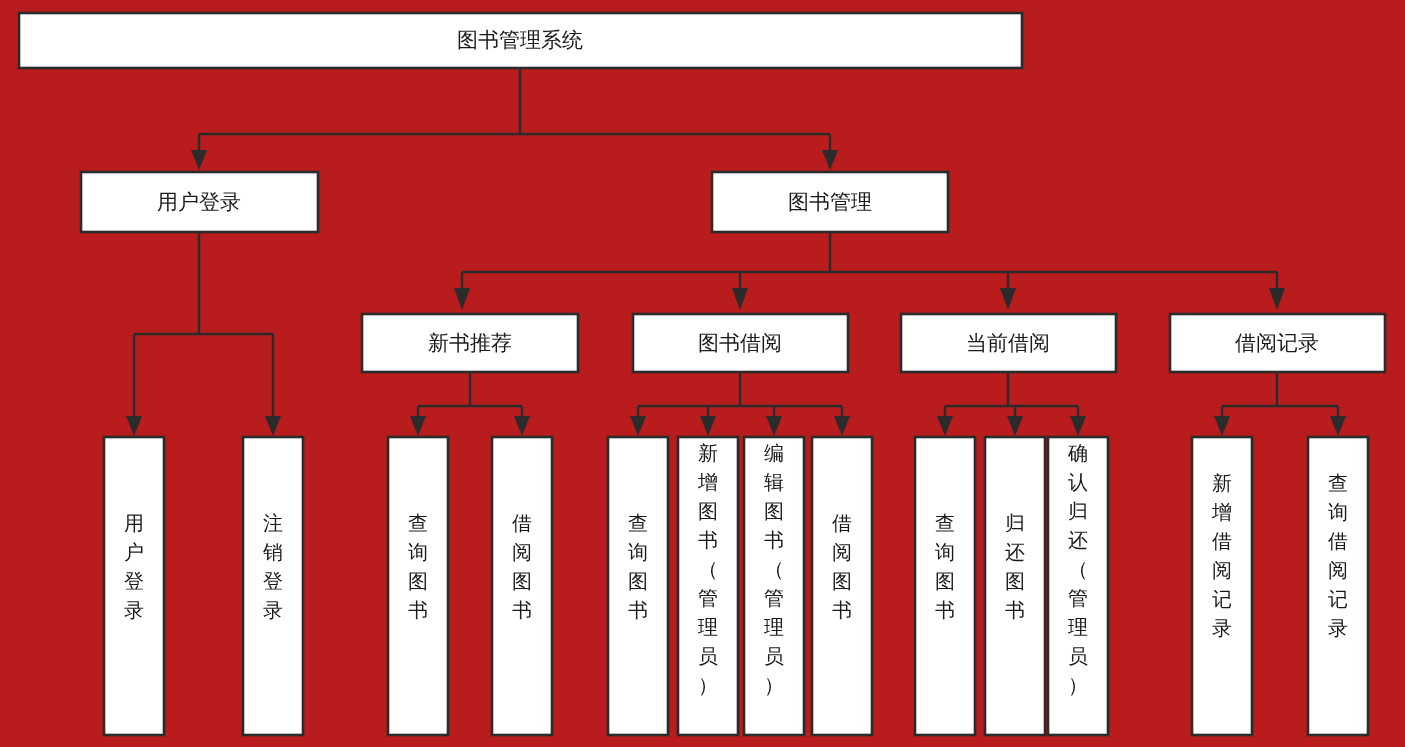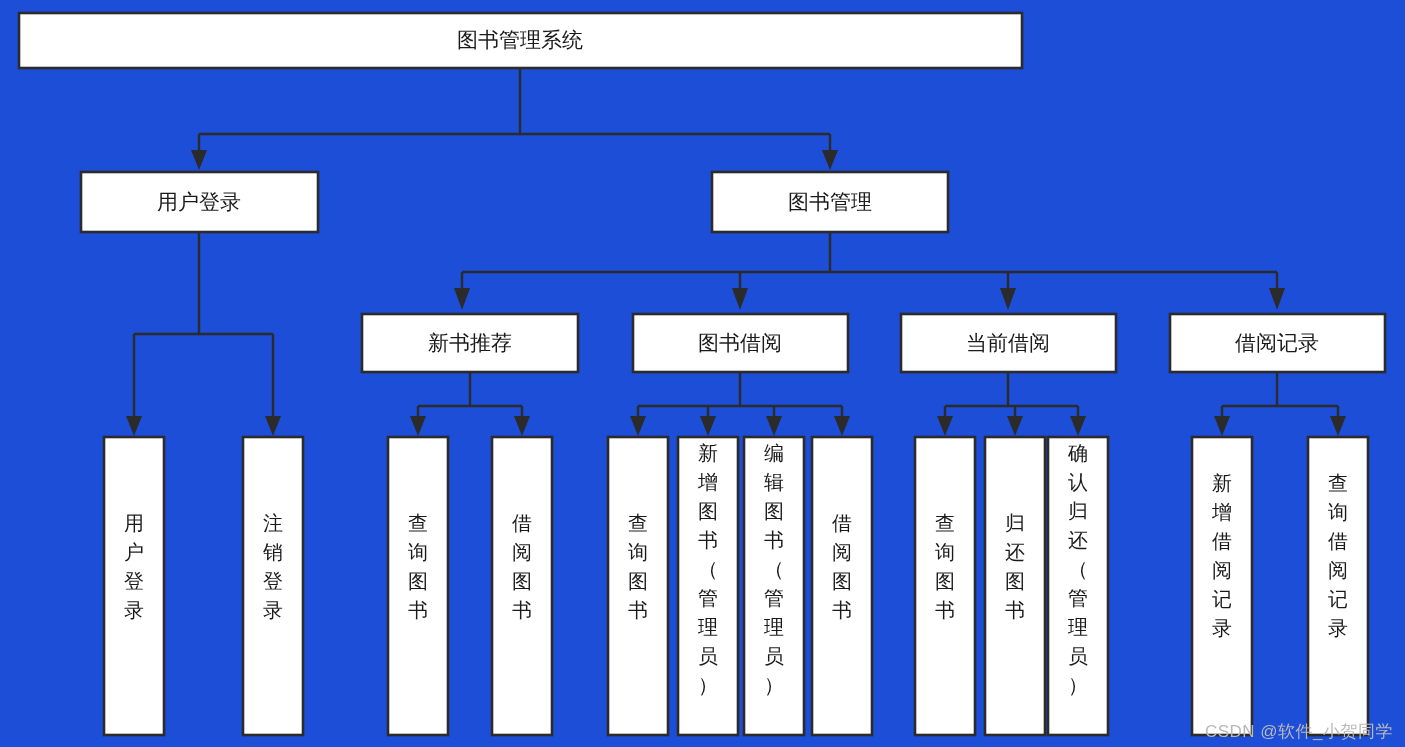--- a/index.html
+++ b/index.html
@@ -7,21 +7,21 @@
     padding: 0;
     background: #ffffff;
   }
   body {
     font-family: "Liberation Sans", "DejaVu Sans", sans-serif;
   }
   #diagram-root {
     position: relative;
     width: 1405px;
     height: 747px;
-    background: #1d4ed8;
+    background: #b91c1c;
     overflow: hidden;
   }
   svg.flowchart {
     position: absolute;
     top: 0;
     left: 0;
     width: 1405px;
     height: 747px;
   }
   .node-rect {
@@ -228,14 +228,13 @@
       <text class="node-label-v" x="1222" y="490"><tspan x="1222" dy="0">新</tspan><tspan x="1222" dy="29">增</tspan><tspan x="1222" dy="29">借</tspan><tspan x="1222" dy="29">阅</tspan><tspan x="1222" dy="29">记</tspan><tspan x="1222" dy="29">录</tspan></text>
     </g>
 
     <g>
       <rect class="node-rect" x="1308" y="437" width="60" height="298"></rect>
       <text class="node-label-v" x="1338" y="490"><tspan x="1338" dy="0">查</tspan><tspan x="1338" dy="29">询</tspan><tspan x="1338" dy="29">借</tspan><tspan x="1338" dy="29">阅</tspan><tspan x="1338" dy="29">记</tspan><tspan x="1338" dy="29">录</tspan></text>
     </g>
 
   </svg>
 
-  <div class="watermark">CSDN @软件_小贺同学</div>
 </div>
 
 </body></html>

